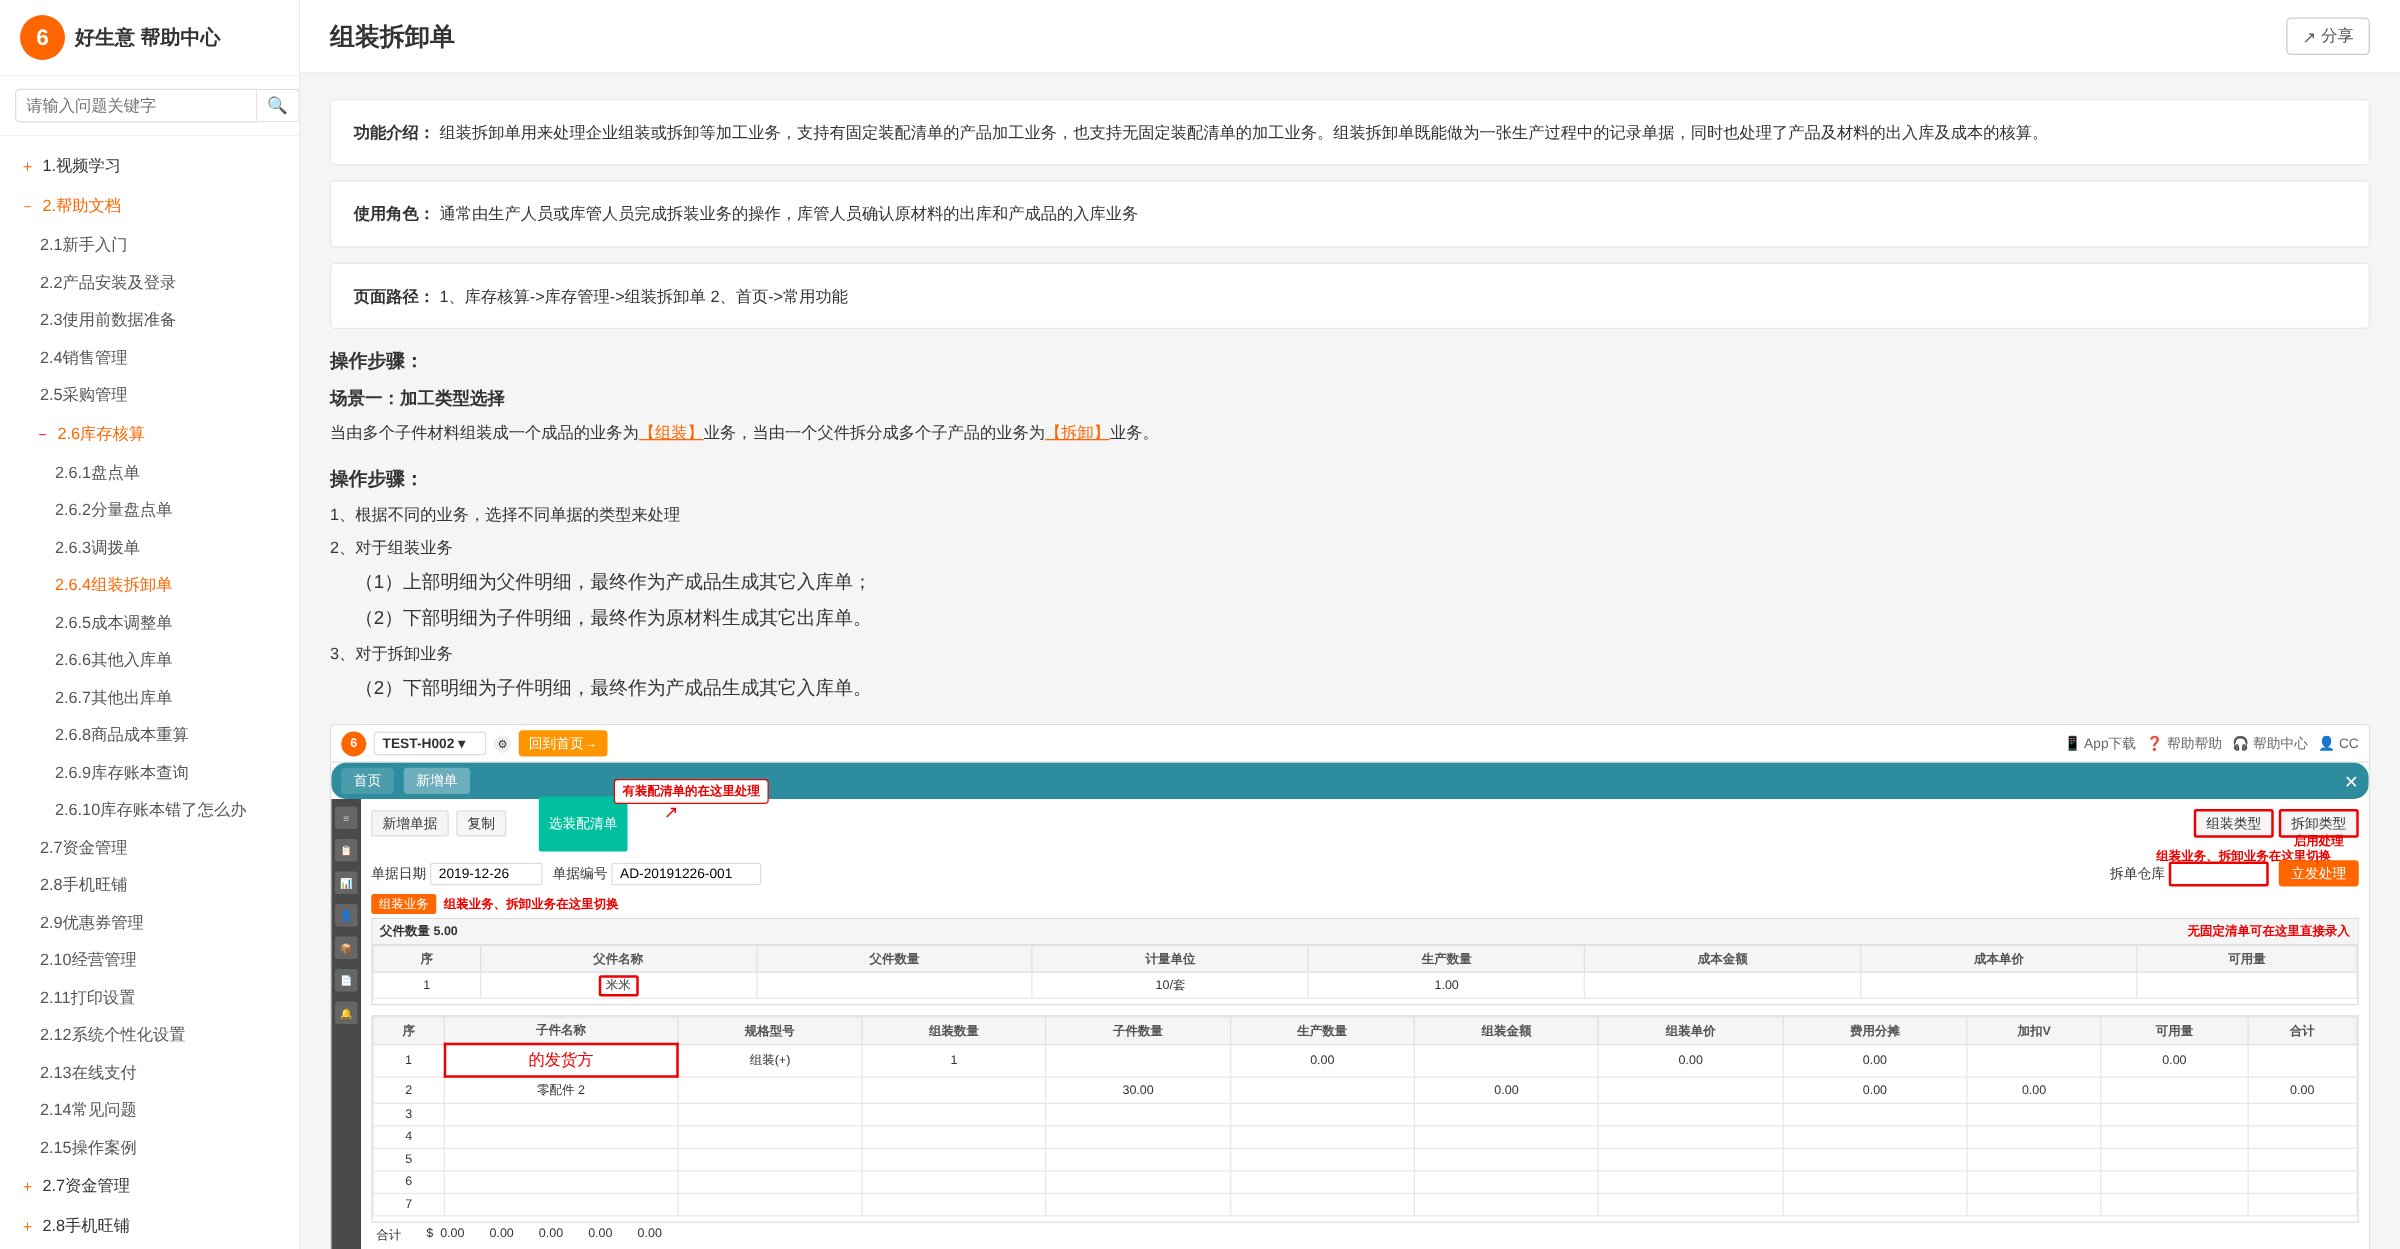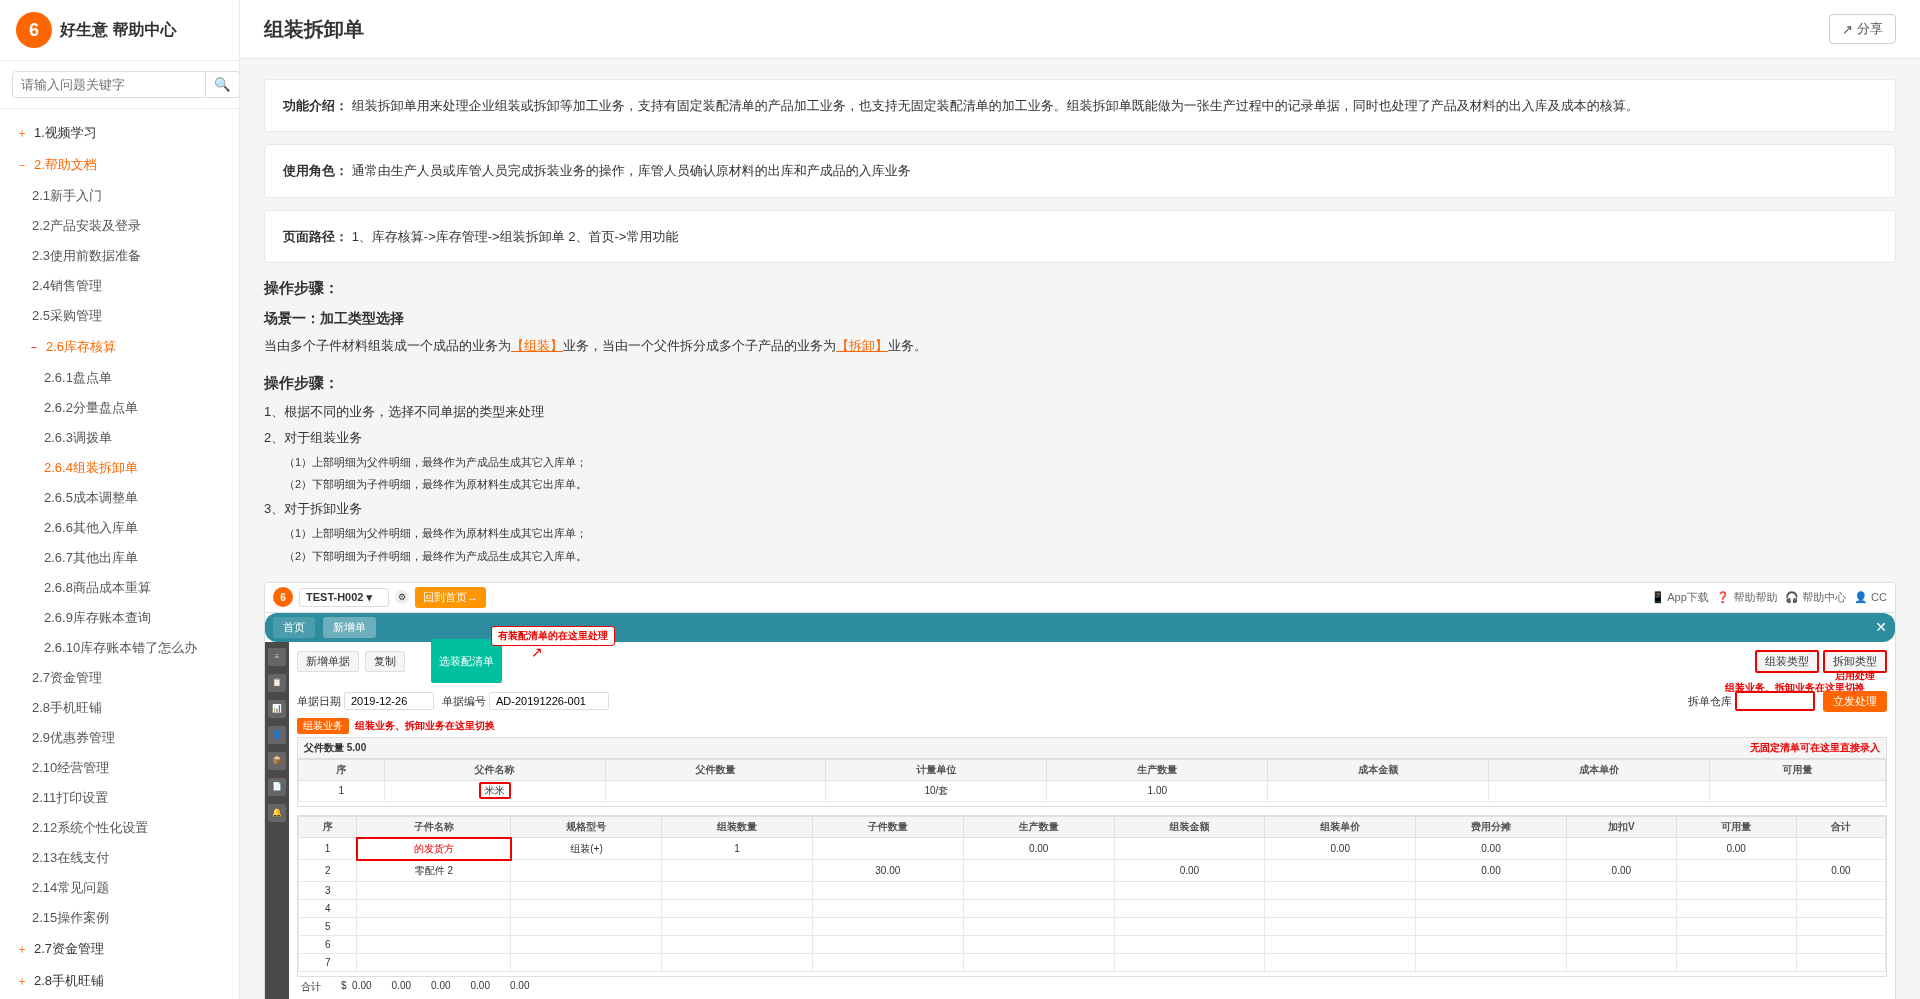--- a/index.html
+++ b/index.html
@@ -149,21 +149,21 @@
       color: #333;
       line-height: 1.8;
       margin-bottom: 6px;
     }
 
     .highlight { color: #ff6600; text-decoration: underline; cursor: pointer; }
 
     .step-list { margin: 6px 0 6px 0; }
     .step-list .step { margin-bottom: 4px; font-size: 13px; color: #333; line-height: 1.7; }
     .sub-steps { margin-left: 20px; }
-    .sub-steps .step { font-size: 11px; color: #333; }
+    .sub-steps .step { font-size: 15px; color: #333; }
 
     
     .screenshot-container {
       margin-top: 16px;
       border: 1px solid #ddd;
       border-radius: 4px;
       overflow: hidden;
       background: #fff;
     }
 
@@ -406,21 +406,20 @@
 
     <div class="step-list">
       <div class="step">1、根据不同的业务，选择不同单据的类型来处理</div>
       <div class="step">2、对于组装业务</div>
       <div class="sub-steps">
         <div class="step">（1）上部明细为父件明细，最终作为产成品生成其它入库单；</div>
         <div class="step">（2）下部明细为子件明细，最终作为原材料生成其它出库单。</div>
       </div>
       <div class="step">3、对于拆卸业务</div>
       <div class="sub-steps">
-        <div class="step">（1）上部明细为父件明细，最终作为原材料生成其它出库单；</div>
         <div class="step">（2）下部明细为子件明细，最终作为产成品生成其它入库单。</div>
       </div>
     </div>
 
     <div class="screenshot-container">
 
       <div class="mock-titlebar">
         <div class="mock-titlebar-left">
           <div class="mock-logo-sm">6</div>
           <div class="mock-org-select">TEST-H002 ▾</div>
@@ -558,21 +557,21 @@
                   <th>费用分摊</th>
                   <th>加扣V</th>
                   <th>可用量</th>
                   <th>合计</th>
                 </tr>
               </thead>
               <tbody>
                 <tr>
                   <td>1</td>
                   <td style="border:2px solid #e00;">
-                    <span style="color:#e00;font-size:10px;">的发货方</span>
+                    <span style="color:#e00;font-size:13px;">的发货方</span>
                   </td>
                   <td>组装(+)</td>
                   <td>1</td>
                   <td></td>
                   <td>0.00</td>
                   <td></td>
                   <td>0.00</td>
                   <td>0.00</td>
                   <td></td>
                   <td>0.00</td>

